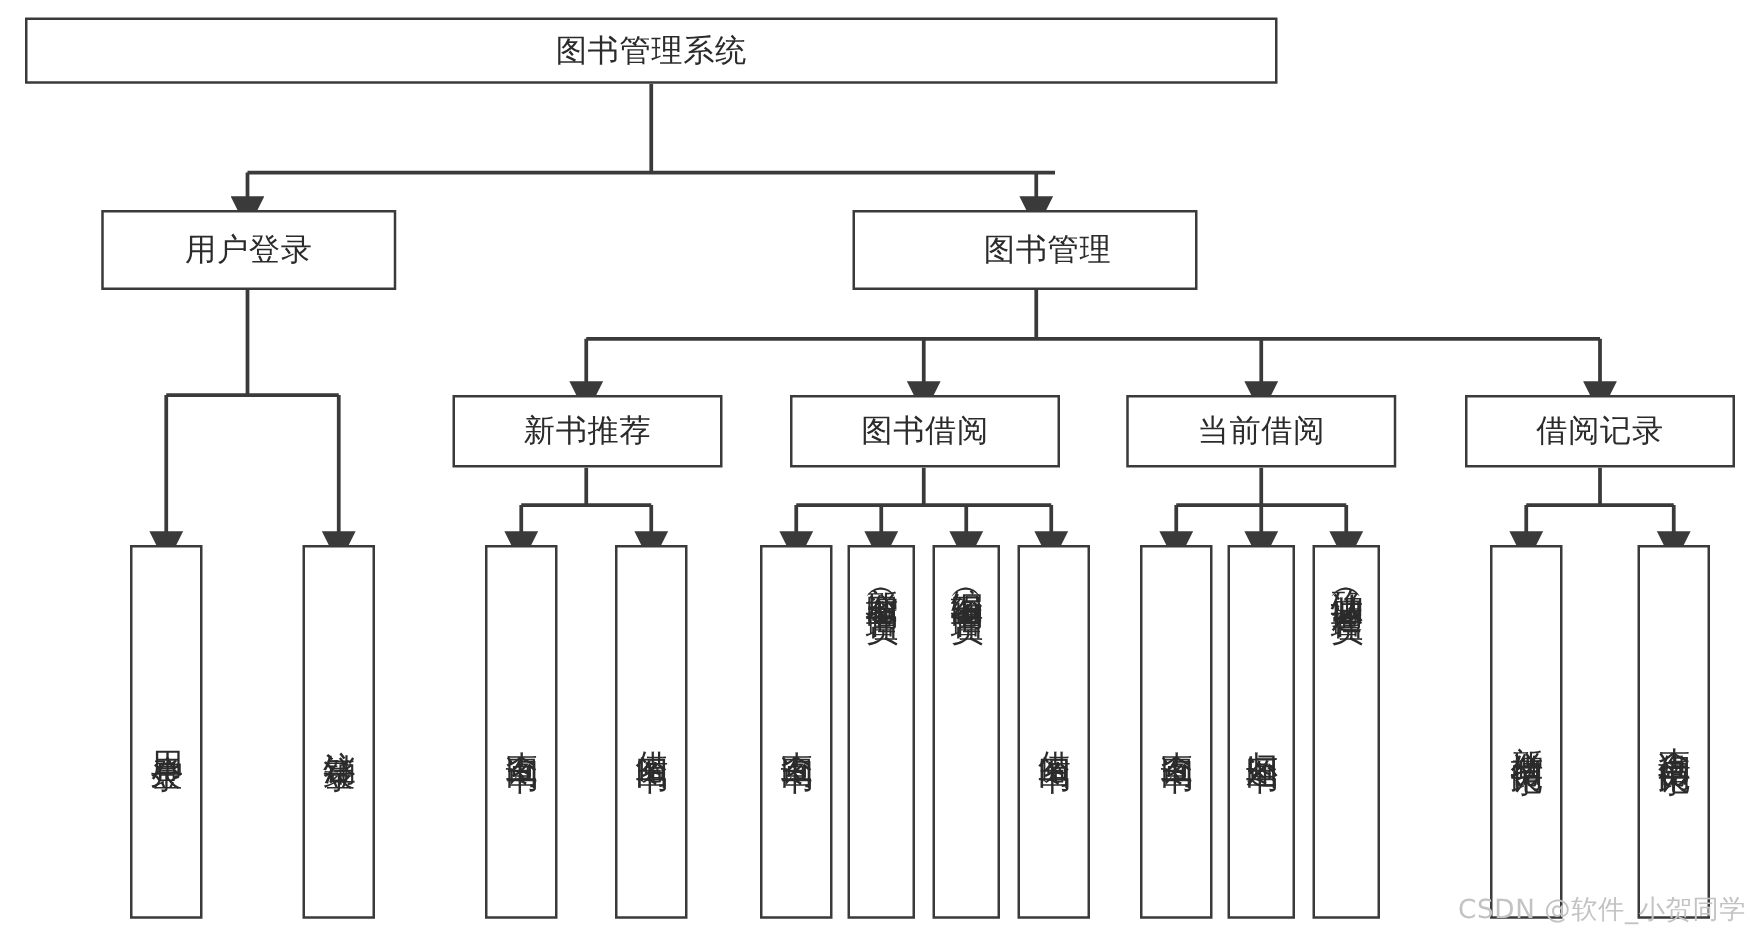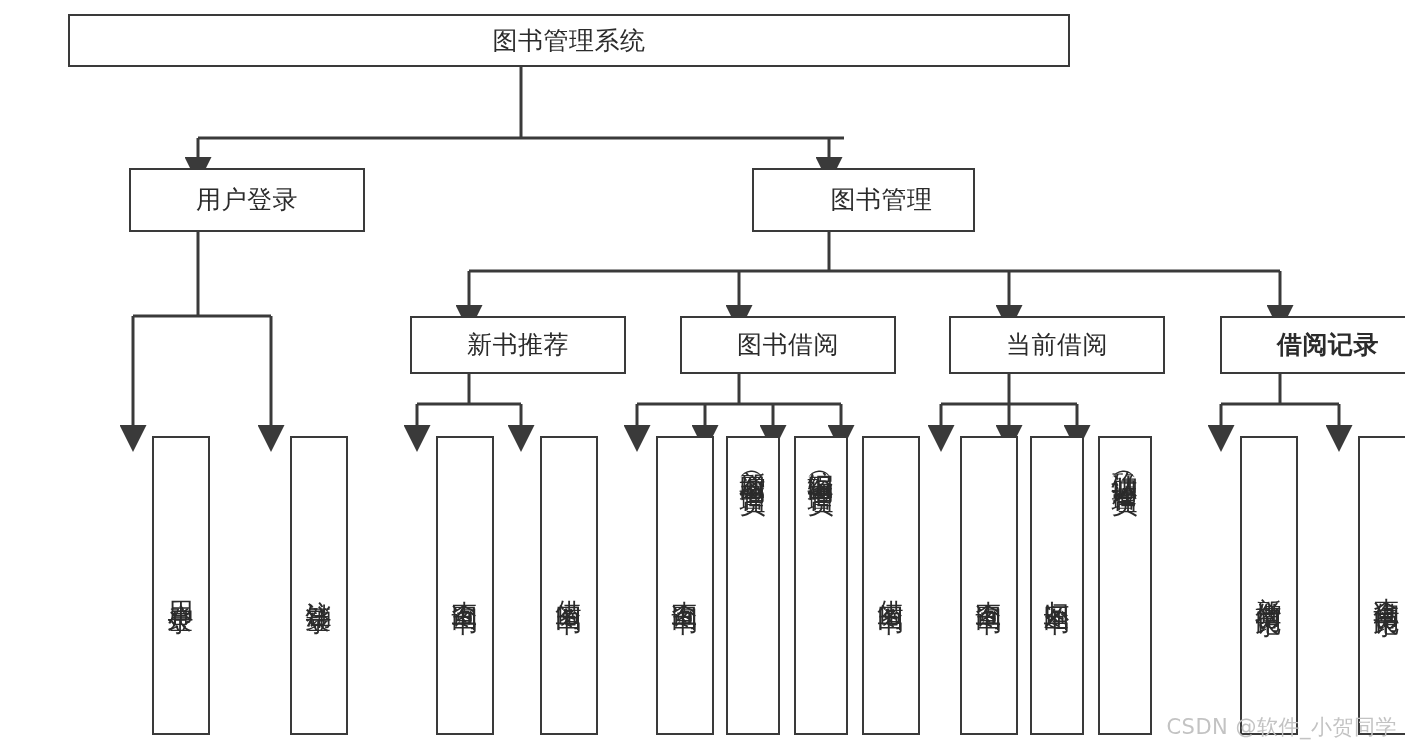--- a/index.html
+++ b/index.html
@@ -27,21 +27,20 @@
   }
   .node {
     position: absolute;
     box-sizing: border-box;
     background: #ffffff;
     border: 2px solid #3a3a3a;
     display: flex;
     align-items: center;
     justify-content: center;
     z-index: 3;
-    margin-left: 48px;
   }
   .node-label {
     color: #2b2b2b;
     line-height: 1.18;
     text-align: center;
     white-space: nowrap;
     letter-spacing: 0.5px;
   }
   .node.horiz .node-label {
     font-size: 25px;
@@ -134,34 +133,34 @@
     </g>
   </svg>
 
   <div class="node root horiz" style="left:20px; top:14px; width:1002px; height:53px;">
     <span class="node-label">图书管理系统</span>
   </div>
 
   <div class="node horiz" style="left:81px; top:168px; width:236px; height:64px;">
     <span class="node-label">用户登录</span>
   </div>
-  <div class="node horiz" style="left:704px; top:168px; width:223px; height:64px;padding-left:36px;">
+  <div class="node horiz" style="left:682px; top:168px; width:276px; height:64px;padding-left:36px;">
     <span class="node-label">图书管理</span>
   </div>
 
   <div class="node horiz" style="left:362px; top:316px; width:216px; height:58px;">
     <span class="node-label">新书推荐</span>
   </div>
   <div class="node horiz" style="left:901px; top:316px; width:216px; height:58px;">
     <span class="node-label">当前借阅</span>
   </div>
   <div class="node horiz" style="left:632px; top:316px; width:216px; height:58px;">
     <span class="node-label">图书借阅</span>
   </div>
-  <div class="node horiz" style="left:1172px; top:316px; width:216px; height:58px;font-weight:bold;">
+  <div class="node horiz" style="left:1172px; top:316px; width:216px; height:58px;">
     <span class="node-label">借阅记录</span>
   </div>
 
   <div class="node vert centered-text" style="left:104px; top:436px; width:58px; height:299px;">
     <span class="node-label">用户登录</span>
   </div>
   <div class="node vert centered-text" style="left:242px; top:436px; width:58px; height:299px;">
     <span class="node-label">注销登录</span>
   </div>
 

